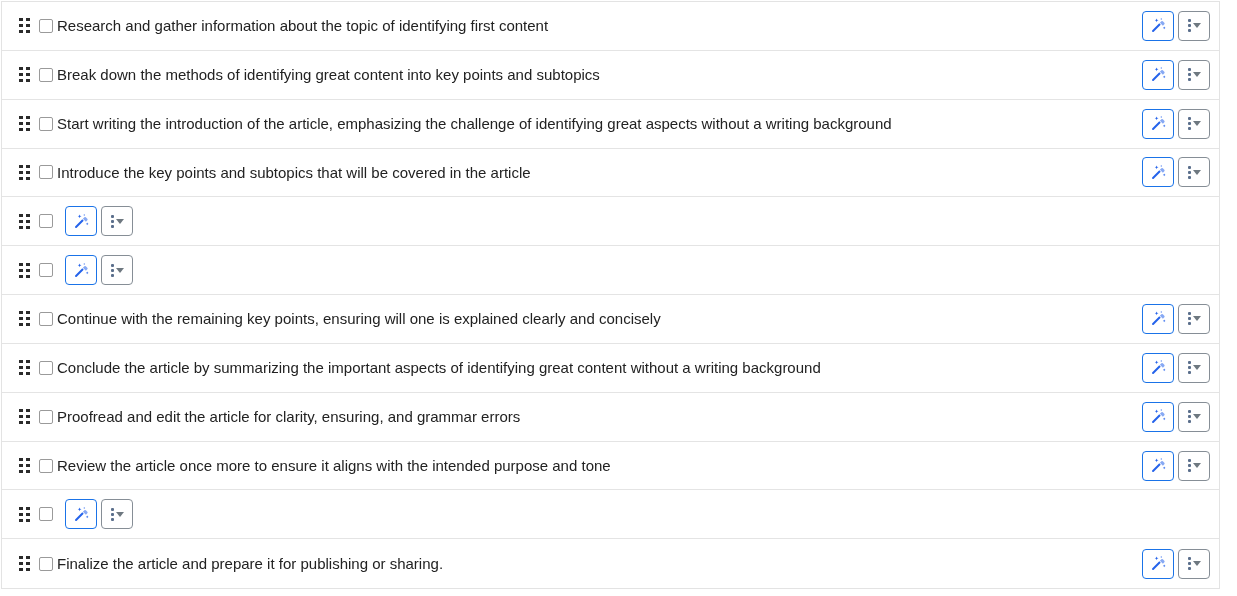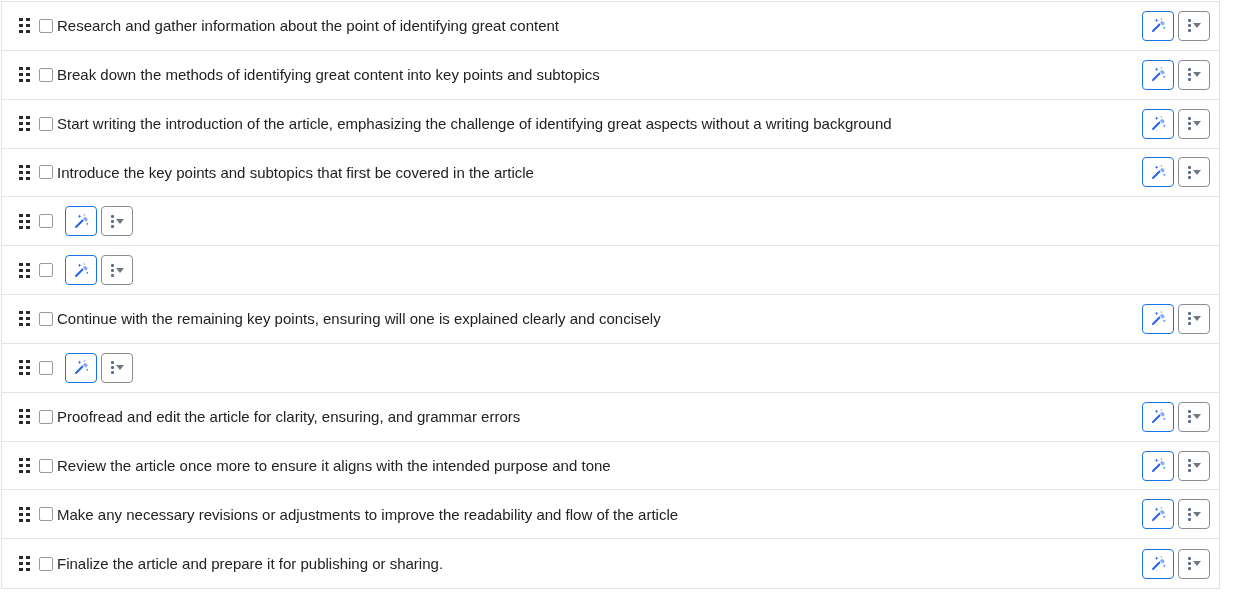--- a/index.html
+++ b/index.html
@@ -148,21 +148,21 @@
     <div class="task-row">
       <div class="drag-handle">
         <i></i>
         <i></i>
         <i></i>
         <i></i>
         <i></i>
         <i></i>
       </div>
       <input type="checkbox" class="task-checkbox" style="">
-      <div class="task-text">Research and gather information about the point of identifying great content</div>
+      <div class="task-text">Research and gather information about the topic of identifying first content</div>
       <div class="row-actions">
         <button class="btn-magic">
           <span style="display: flex;">
 <svg width="19" height="19" viewBox="0 0 24 24" aria-hidden="true">
   <g fill="#2563eb">
     <path d="M4.2 18.1 13.0 9.3l1.8 1.8 -8.8 8.8a1.27 1.27 0 0 1 -1.8 0 1.27 1.27 0 0 1 0 -1.8z"></path>
     <path d="M13.8 8.5 15.6 6.7a1.3 1.3 0 0 1 1.85 0l1.9 1.9a1.3 1.3 0 0 1 0 1.85 l-1.8 1.8z" opacity="0.55"></path>
     <path d="M9.6 3.0 10.25 4.75 12.0 5.4 10.25 6.05 9.6 7.8 8.95 6.05 7.2 5.4 8.95 4.75z"></path>
     <path d="M19.2 13.2 19.7 14.5 21.0 15.0 19.7 15.5 19.2 16.8 18.7 15.5 17.4 15.0 18.7 14.5z"></path>
     <path d="M15.4 2.6 15.75 3.55 16.7 3.9 15.75 4.25 15.4 5.2 15.05 4.25 14.1 3.9 15.05 3.55z"></path>
@@ -253,21 +253,21 @@
     <div class="task-row">
       <div class="drag-handle">
         <i></i>
         <i></i>
         <i></i>
         <i></i>
         <i></i>
         <i></i>
       </div>
       <input type="checkbox" class="task-checkbox" style="">
-      <div class="task-text">Introduce the key points and subtopics that first be covered in the article</div>
+      <div class="task-text">Introduce the key points and subtopics that will be covered in the article</div>
       <div class="row-actions">
         <button class="btn-magic">
           <span style="display: flex;">
 <svg width="19" height="19" viewBox="0 0 24 24" aria-hidden="true">
   <g fill="#2563eb">
     <path d="M4.2 18.1 13.0 9.3l1.8 1.8 -8.8 8.8a1.27 1.27 0 0 1 -1.8 0 1.27 1.27 0 0 1 0 -1.8z"></path>
     <path d="M13.8 8.5 15.6 6.7a1.3 1.3 0 0 1 1.85 0l1.9 1.9a1.3 1.3 0 0 1 0 1.85 l-1.8 1.8z" opacity="0.55"></path>
     <path d="M9.6 3.0 10.25 4.75 12.0 5.4 10.25 6.05 9.6 7.8 8.95 6.05 7.2 5.4 8.95 4.75z"></path>
     <path d="M19.2 13.2 19.7 14.5 21.0 15.0 19.7 15.5 19.2 16.8 18.7 15.5 17.4 15.0 18.7 14.5z"></path>
     <path d="M15.4 2.6 15.75 3.55 16.7 3.9 15.75 4.25 15.4 5.2 15.05 4.25 14.1 3.9 15.05 3.55z"></path>
@@ -391,20 +391,21 @@
     <div class="task-row">
       <div class="drag-handle">
         <i></i>
         <i></i>
         <i></i>
         <i></i>
         <i></i>
         <i></i>
       </div>
       <input type="checkbox" class="task-checkbox" style="">
+      <div class="task-text">Conclude the article by summarizing the important aspects of identifying great content without a writing background</div>
       <div class="row-actions">
         <button class="btn-magic">
           <span style="display: flex;">
 <svg width="19" height="19" viewBox="0 0 24 24" aria-hidden="true">
   <g fill="#2563eb">
     <path d="M4.2 18.1 13.0 9.3l1.8 1.8 -8.8 8.8a1.27 1.27 0 0 1 -1.8 0 1.27 1.27 0 0 1 0 -1.8z"></path>
     <path d="M13.8 8.5 15.6 6.7a1.3 1.3 0 0 1 1.85 0l1.9 1.9a1.3 1.3 0 0 1 0 1.85 l-1.8 1.8z" opacity="0.55"></path>
     <path d="M9.6 3.0 10.25 4.75 12.0 5.4 10.25 6.05 9.6 7.8 8.95 6.05 7.2 5.4 8.95 4.75z"></path>
     <path d="M19.2 13.2 19.7 14.5 21.0 15.0 19.7 15.5 19.2 16.8 18.7 15.5 17.4 15.0 18.7 14.5z"></path>
     <path d="M15.4 2.6 15.75 3.55 16.7 3.9 15.75 4.25 15.4 5.2 15.05 4.25 14.1 3.9 15.05 3.55z"></path>
@@ -495,21 +496,20 @@
     <div class="task-row">
       <div class="drag-handle">
         <i></i>
         <i></i>
         <i></i>
         <i></i>
         <i></i>
         <i></i>
       </div>
       <input type="checkbox" class="task-checkbox" style="">
-      <div class="task-text">Make any necessary revisions or adjustments to improve the readability and flow of the article</div>
       <div class="row-actions">
         <button class="btn-magic">
           <span style="display: flex;">
 <svg width="19" height="19" viewBox="0 0 24 24" aria-hidden="true">
   <g fill="#2563eb">
     <path d="M4.2 18.1 13.0 9.3l1.8 1.8 -8.8 8.8a1.27 1.27 0 0 1 -1.8 0 1.27 1.27 0 0 1 0 -1.8z"></path>
     <path d="M13.8 8.5 15.6 6.7a1.3 1.3 0 0 1 1.85 0l1.9 1.9a1.3 1.3 0 0 1 0 1.85 l-1.8 1.8z" opacity="0.55"></path>
     <path d="M9.6 3.0 10.25 4.75 12.0 5.4 10.25 6.05 9.6 7.8 8.95 6.05 7.2 5.4 8.95 4.75z"></path>
     <path d="M19.2 13.2 19.7 14.5 21.0 15.0 19.7 15.5 19.2 16.8 18.7 15.5 17.4 15.0 18.7 14.5z"></path>
     <path d="M15.4 2.6 15.75 3.55 16.7 3.9 15.75 4.25 15.4 5.2 15.05 4.25 14.1 3.9 15.05 3.55z"></path>

